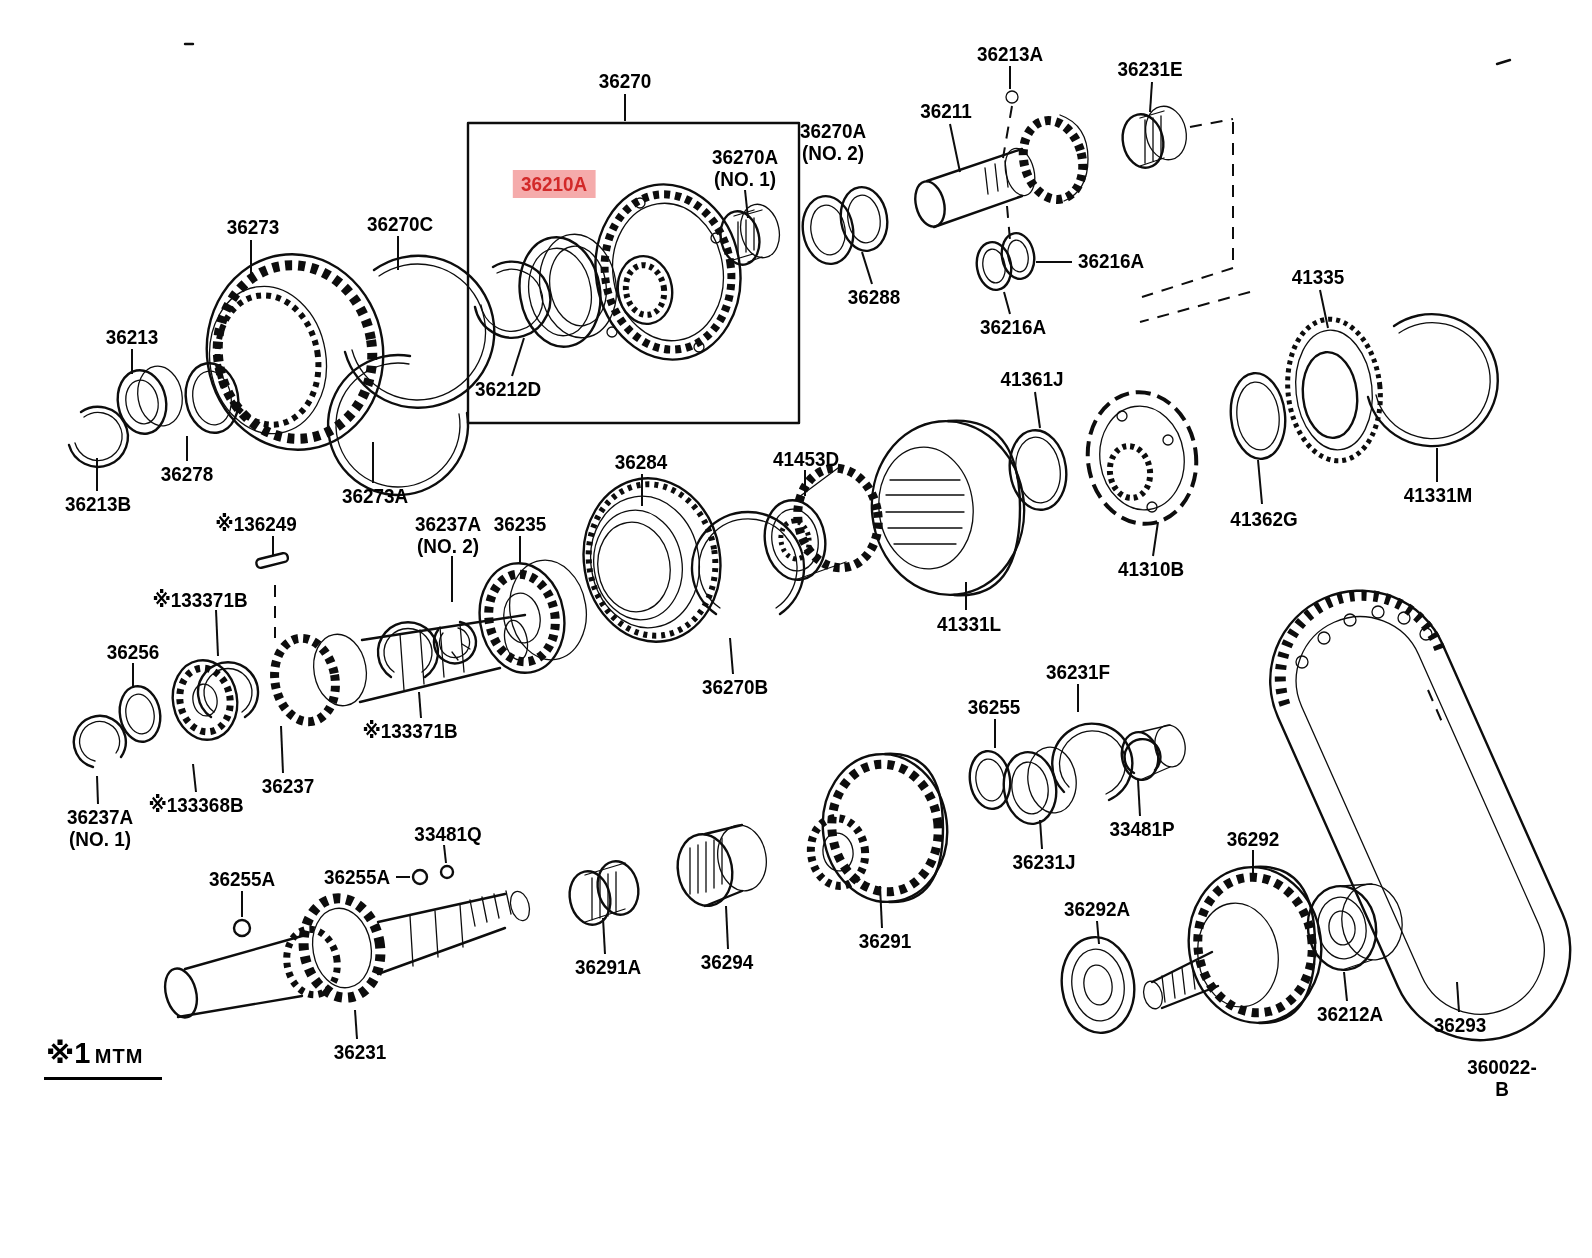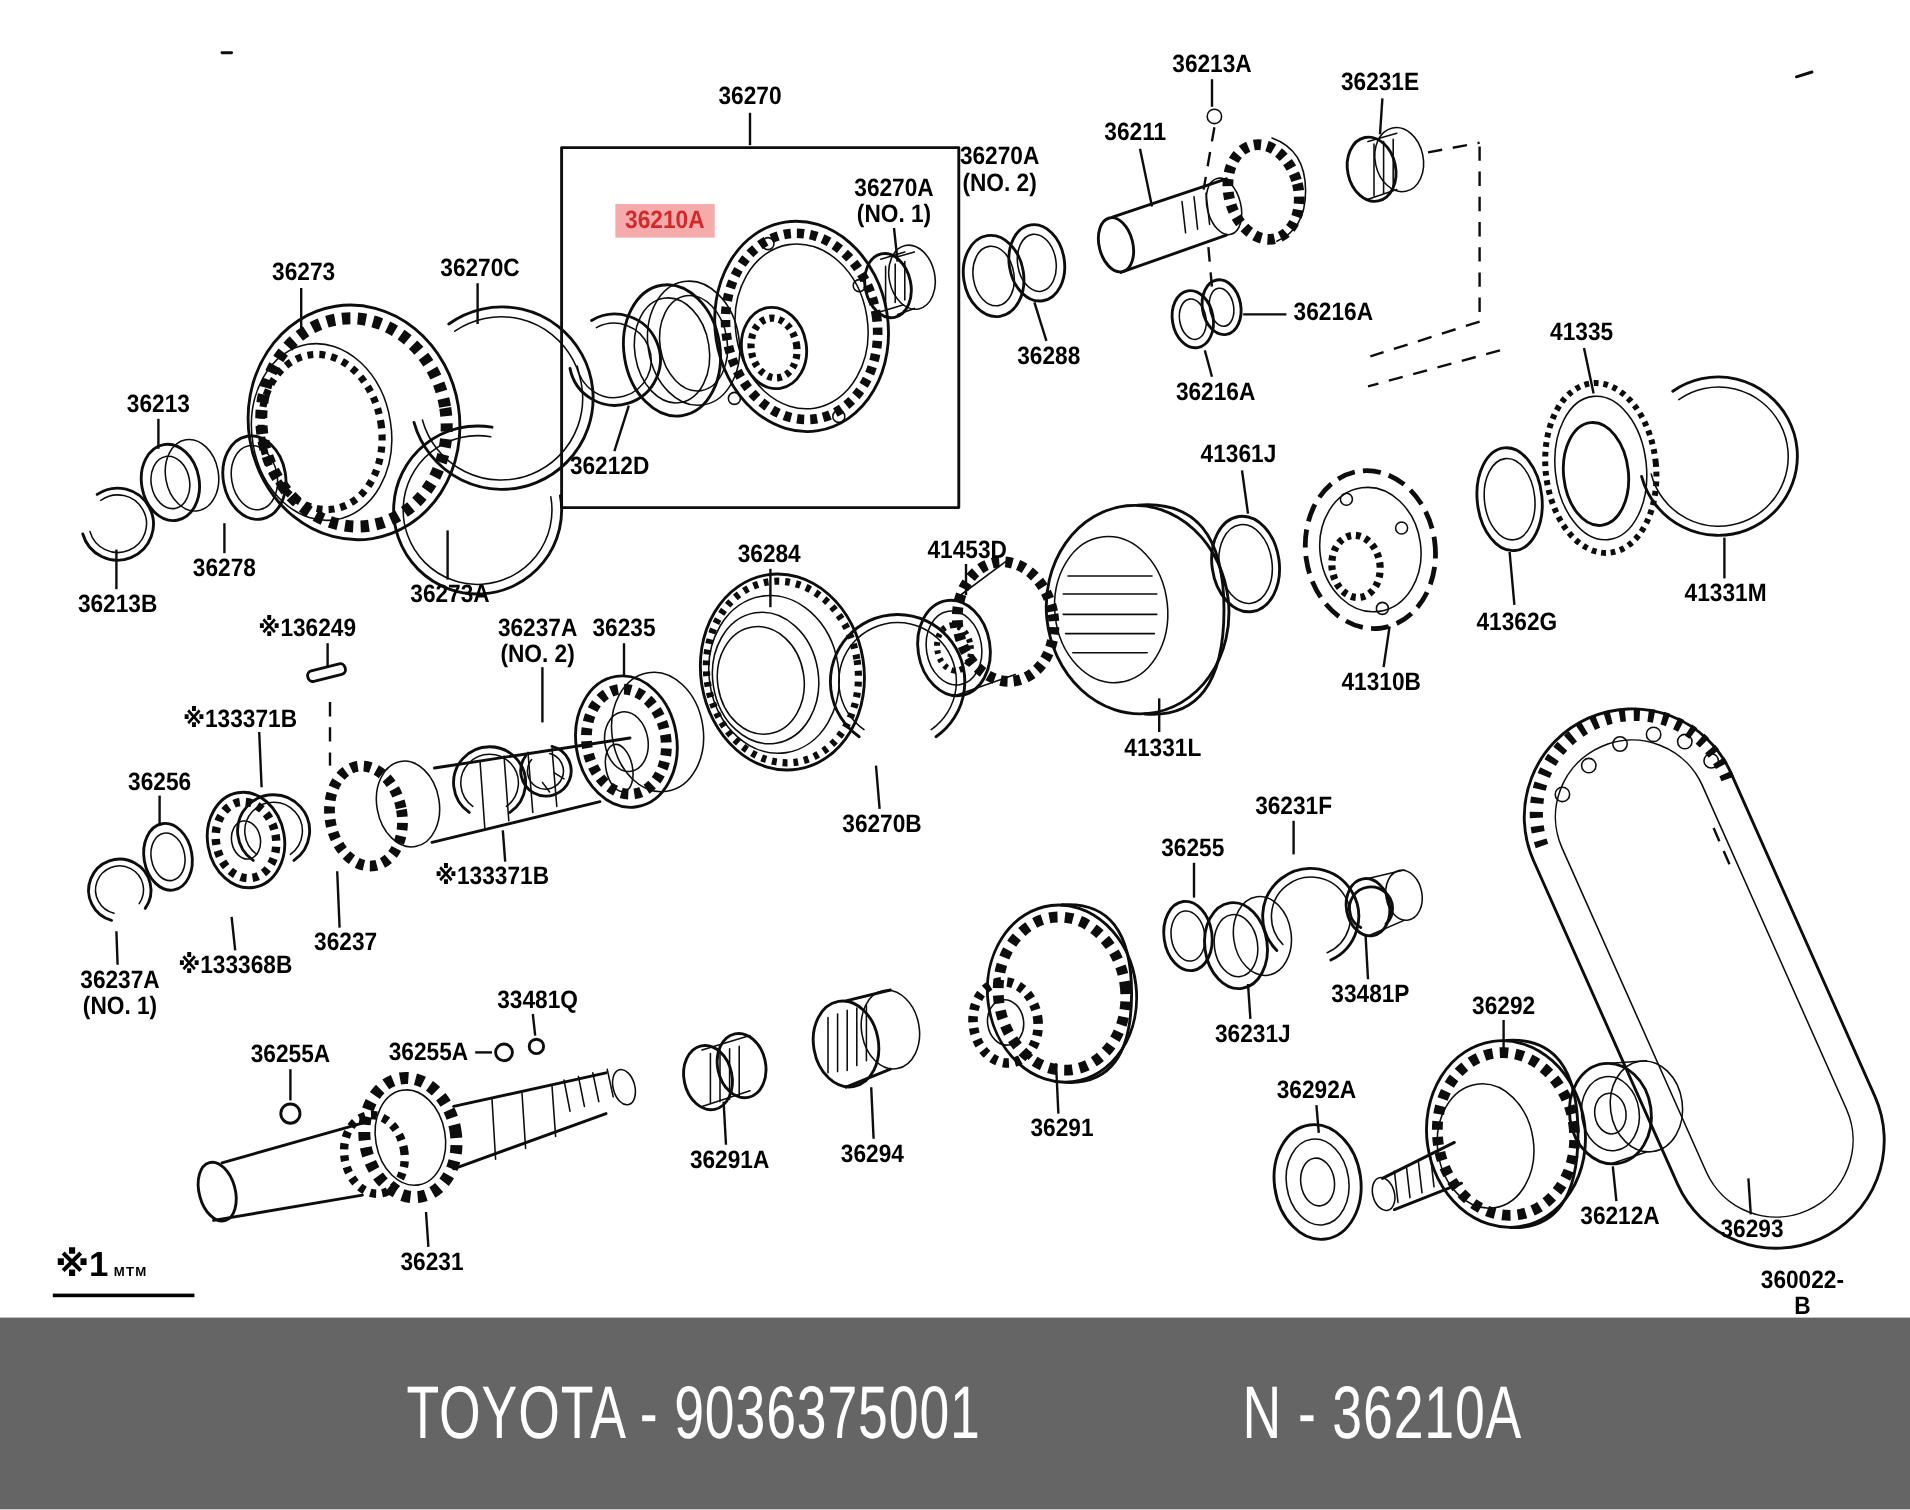--- a/index.html
+++ b/index.html
@@ -17,21 +17,21 @@
   #label-layer{position:absolute;inset:0;pointer-events:none;}
   .plabel{position:absolute;font-weight:bold;font-size:21px;line-height:1.04;color:#000;
           white-space:pre-line;text-align:center;transform:translateX(-50%) scaleX(.9);
           transform-origin:center top;}
   .plabel--left{transform:scaleX(.9);text-align:left;transform-origin:left top;}
   .plabel--hl{background:var(--hl-bg,#f5abab);color:var(--hl-fg,#d22929);padding:3px 9px;}
   
   .footnote{position:absolute;left:44px;top:1036px;border-bottom:3px solid #000;
             padding:0 8px 7px 2px;min-width:108px;}
   .footnote .mk{font-size:29px;font-weight:bold;}
-  .footnote .cd{font-size:11px;font-weight:bold;letter-spacing:1px;}
+  .footnote .cd{font-size:20px;font-weight:bold;letter-spacing:1px;}
   
   .banner{position:absolute;left:0;top:1098px;width:1592px;height:160px;background:var(--banner-bg,#656565);}
   .banner span{position:absolute;top:50%;color:var(--banner-fg,#fff);font-size:62px;font-weight:400;
                transform:translate(-50%,-50%) scaleX(.72);white-space:nowrap;letter-spacing:1px;}
   .banner .bl{left:578px;}
   .banner .br{left:1152px;}
 </style>
 </head>
 <body>
 
@@ -429,18 +429,14 @@
       <div class="plabel" style="left: 1350px; top: 1003px;">36212A</div>
       <div class="plabel" style="left: 1460px; top: 1014px;">36293</div>
       <div class="plabel" style="left: 1502px; top: 1056px;">360022-B</div>
     </div>
 
 <div class="footnote">
   <span class="mk">※1</span>
   <span class="cd">MTM</span>
 </div>
 
-<div class="banner">
-  <span class="bl">TOYOTA - 9036375001</span>
-  <span class="br">N - 36210A</span>
+
 </div>
 
-</div>
-
 </body></html>

